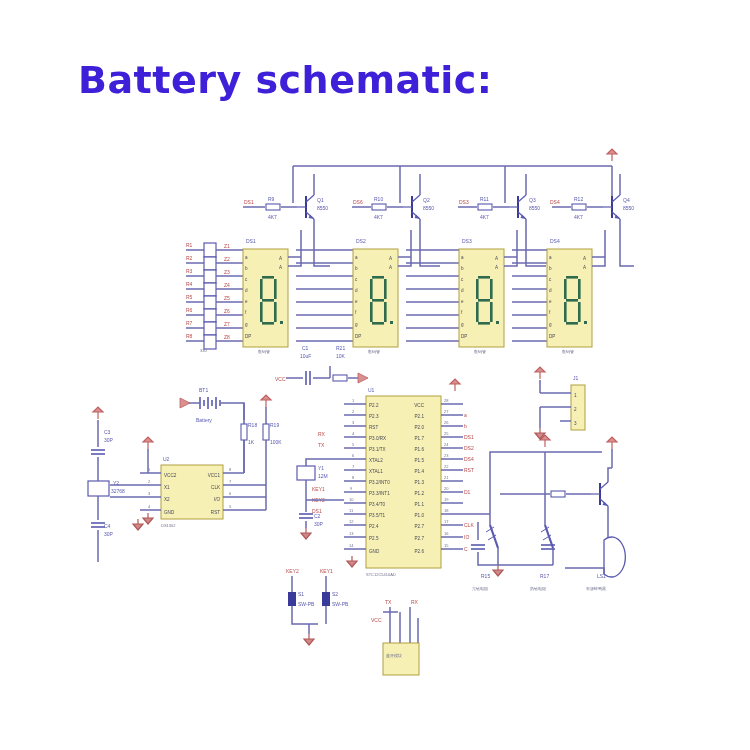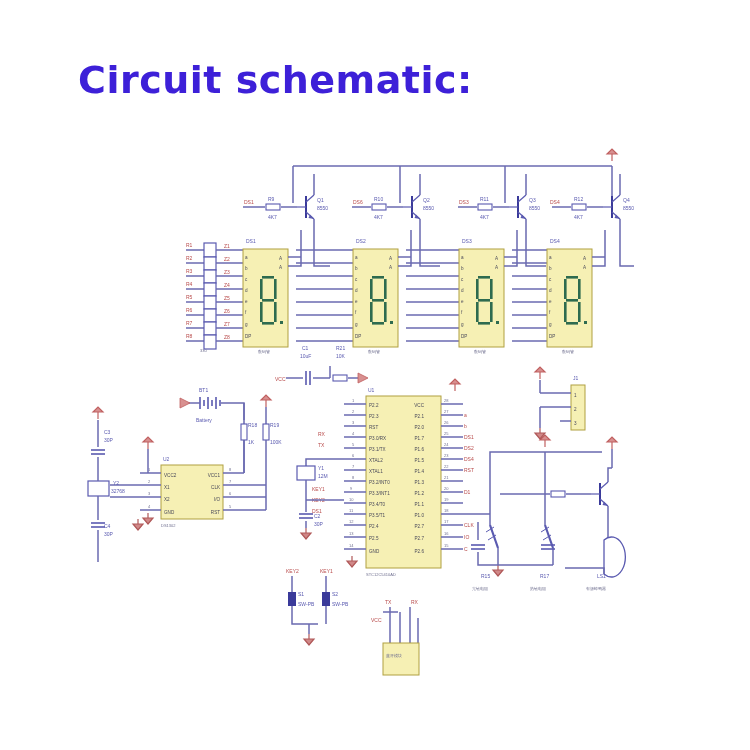--- a/index.html
+++ b/index.html
@@ -16,21 +16,21 @@
     letter-spacing:0.5px;white-space:nowrap;
   }
   #schem{position:absolute;left:0;top:0;width:750px;height:750px;}
   .blur{filter:blur(0.18px);}
 </style>
 </head>
 <body style="background: rgb(255, 255, 255);">
 
 <div id="stage">
 
-  <div id="title" style="color: rgb(61, 32, 216);">Circuit schematic:</div>
+  <div id="title" style="color: rgb(61, 32, 216);">Battery schematic:</div>
 
   <svg id="schem" class="blur" viewBox="0 0 750 750" xmlns="http://www.w3.org/2000/svg">
     <defs>
       <style>
         .w  { stroke:#6a6ab0; stroke-width:1.5; fill:none; }
         .wd { stroke:#5a5a8a; stroke-width:1.6; fill:none; }
         .wt { stroke:#7a7ab5; stroke-width:1.1; fill:none; }
         .body { fill:#f6f0b4; stroke:#b0a040; stroke-width:1; }
         .seg  { fill:#2e6b4f; }
         .tr   { font-family:"Liberation Sans", sans-serif; }

